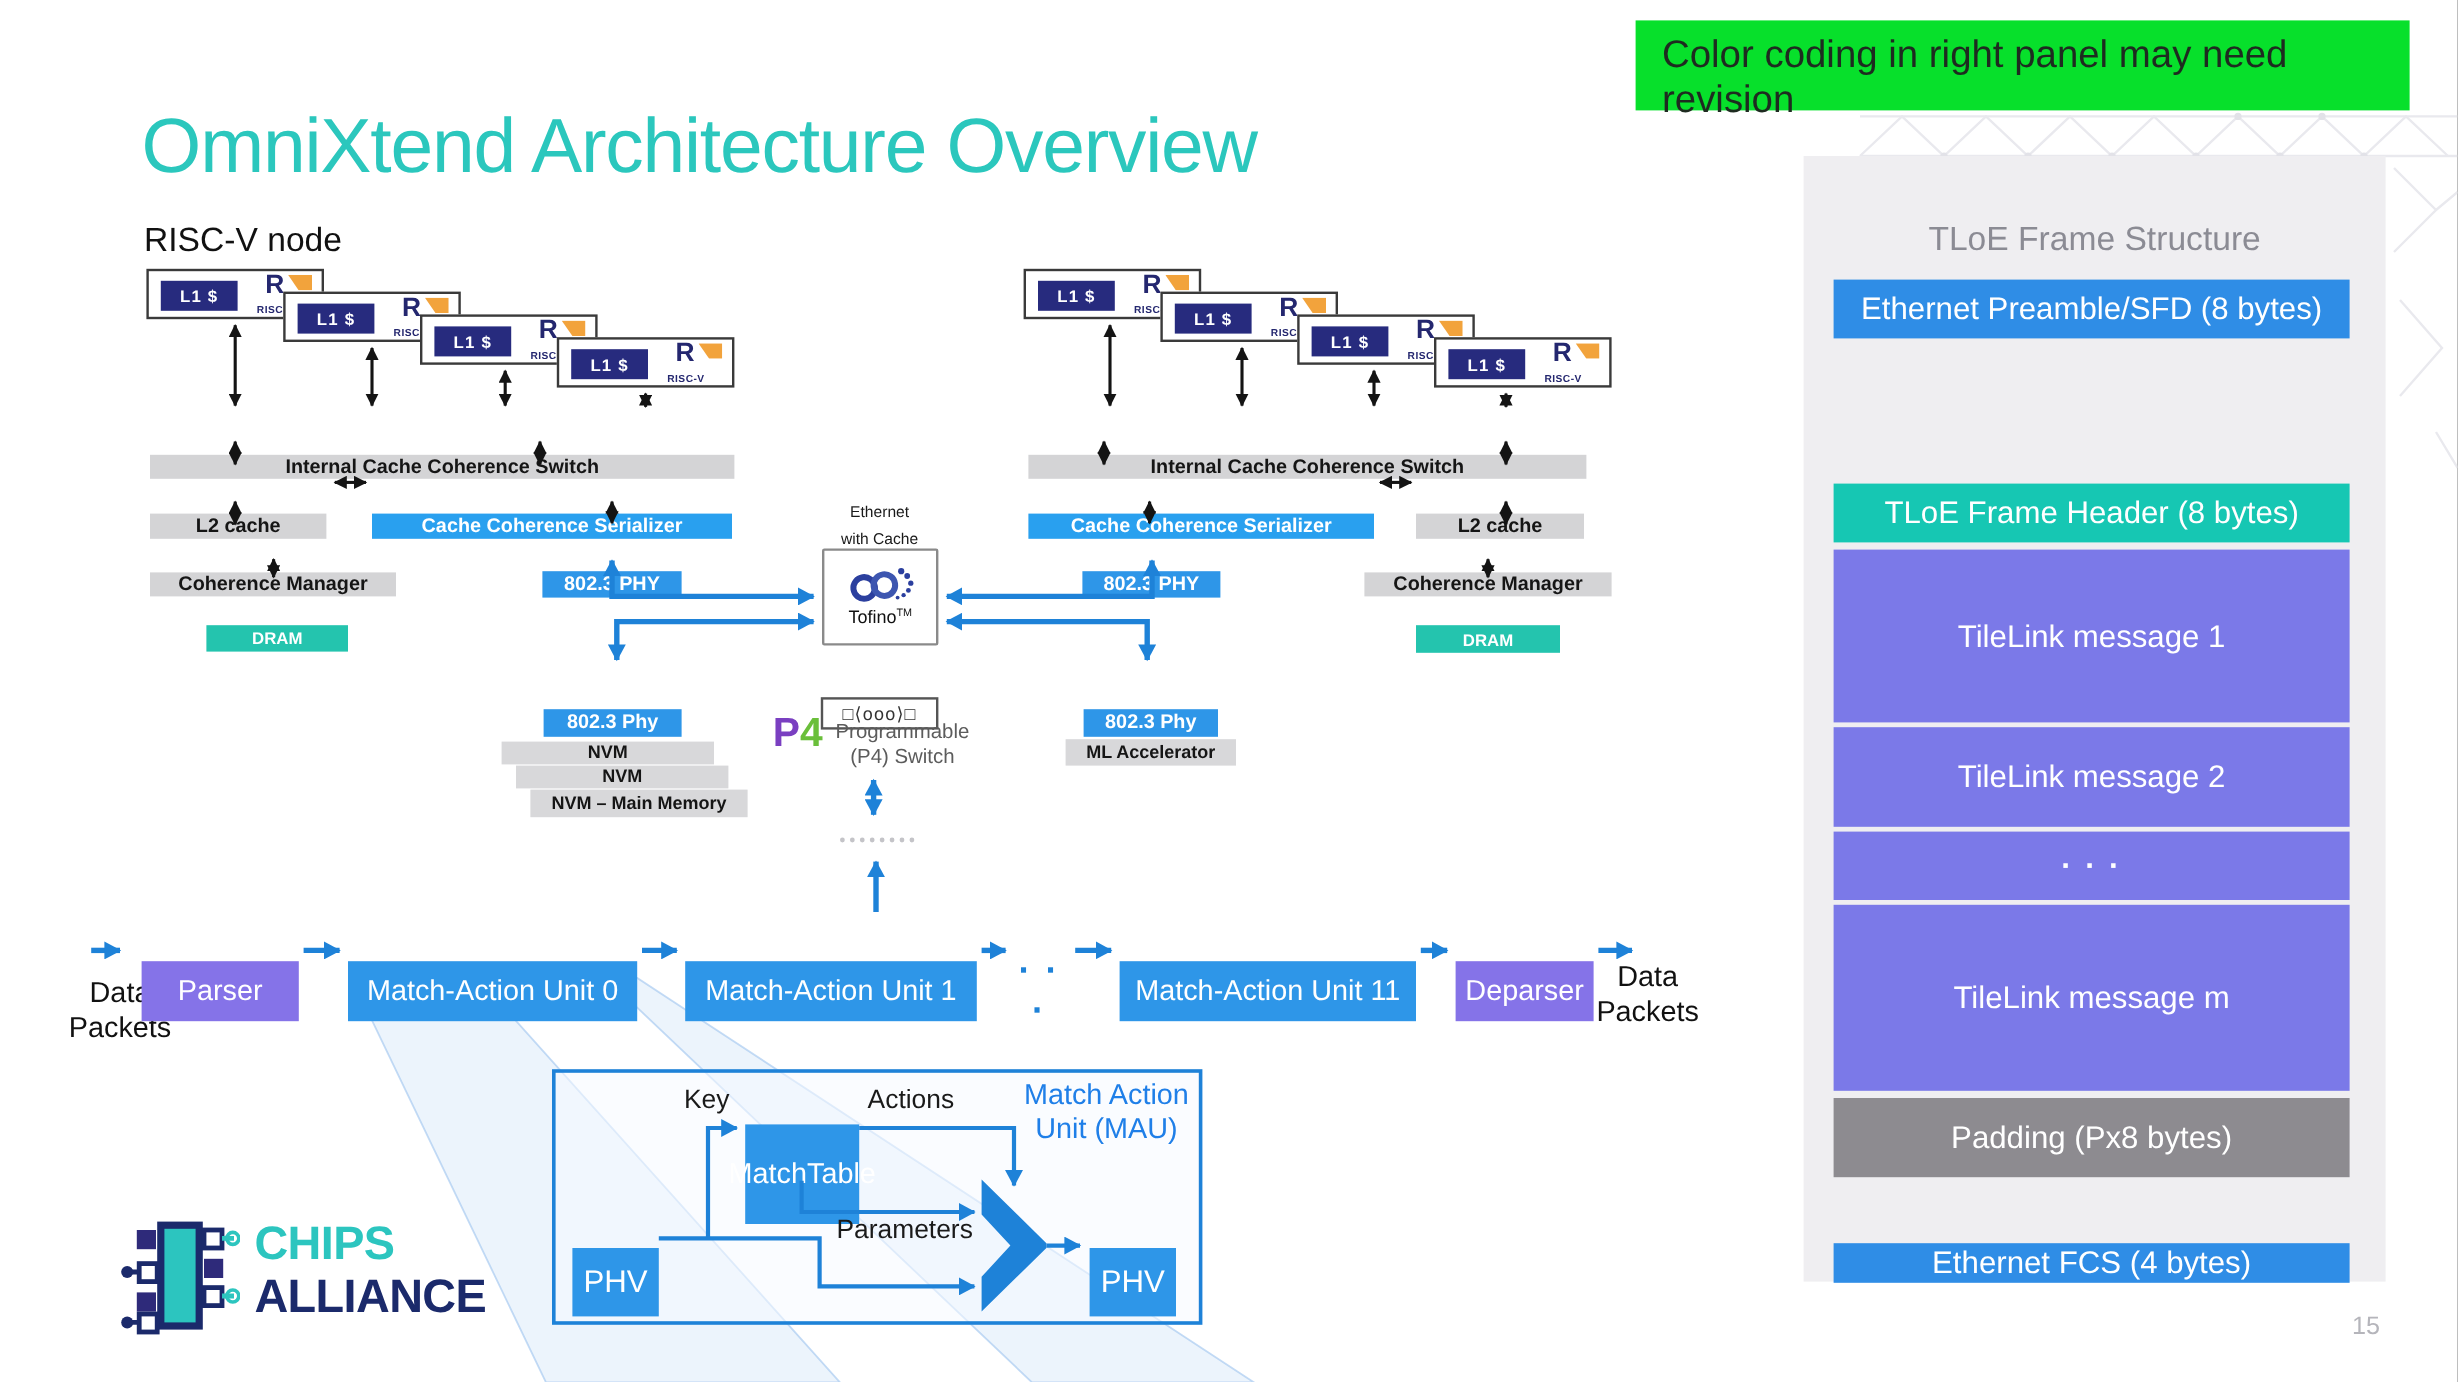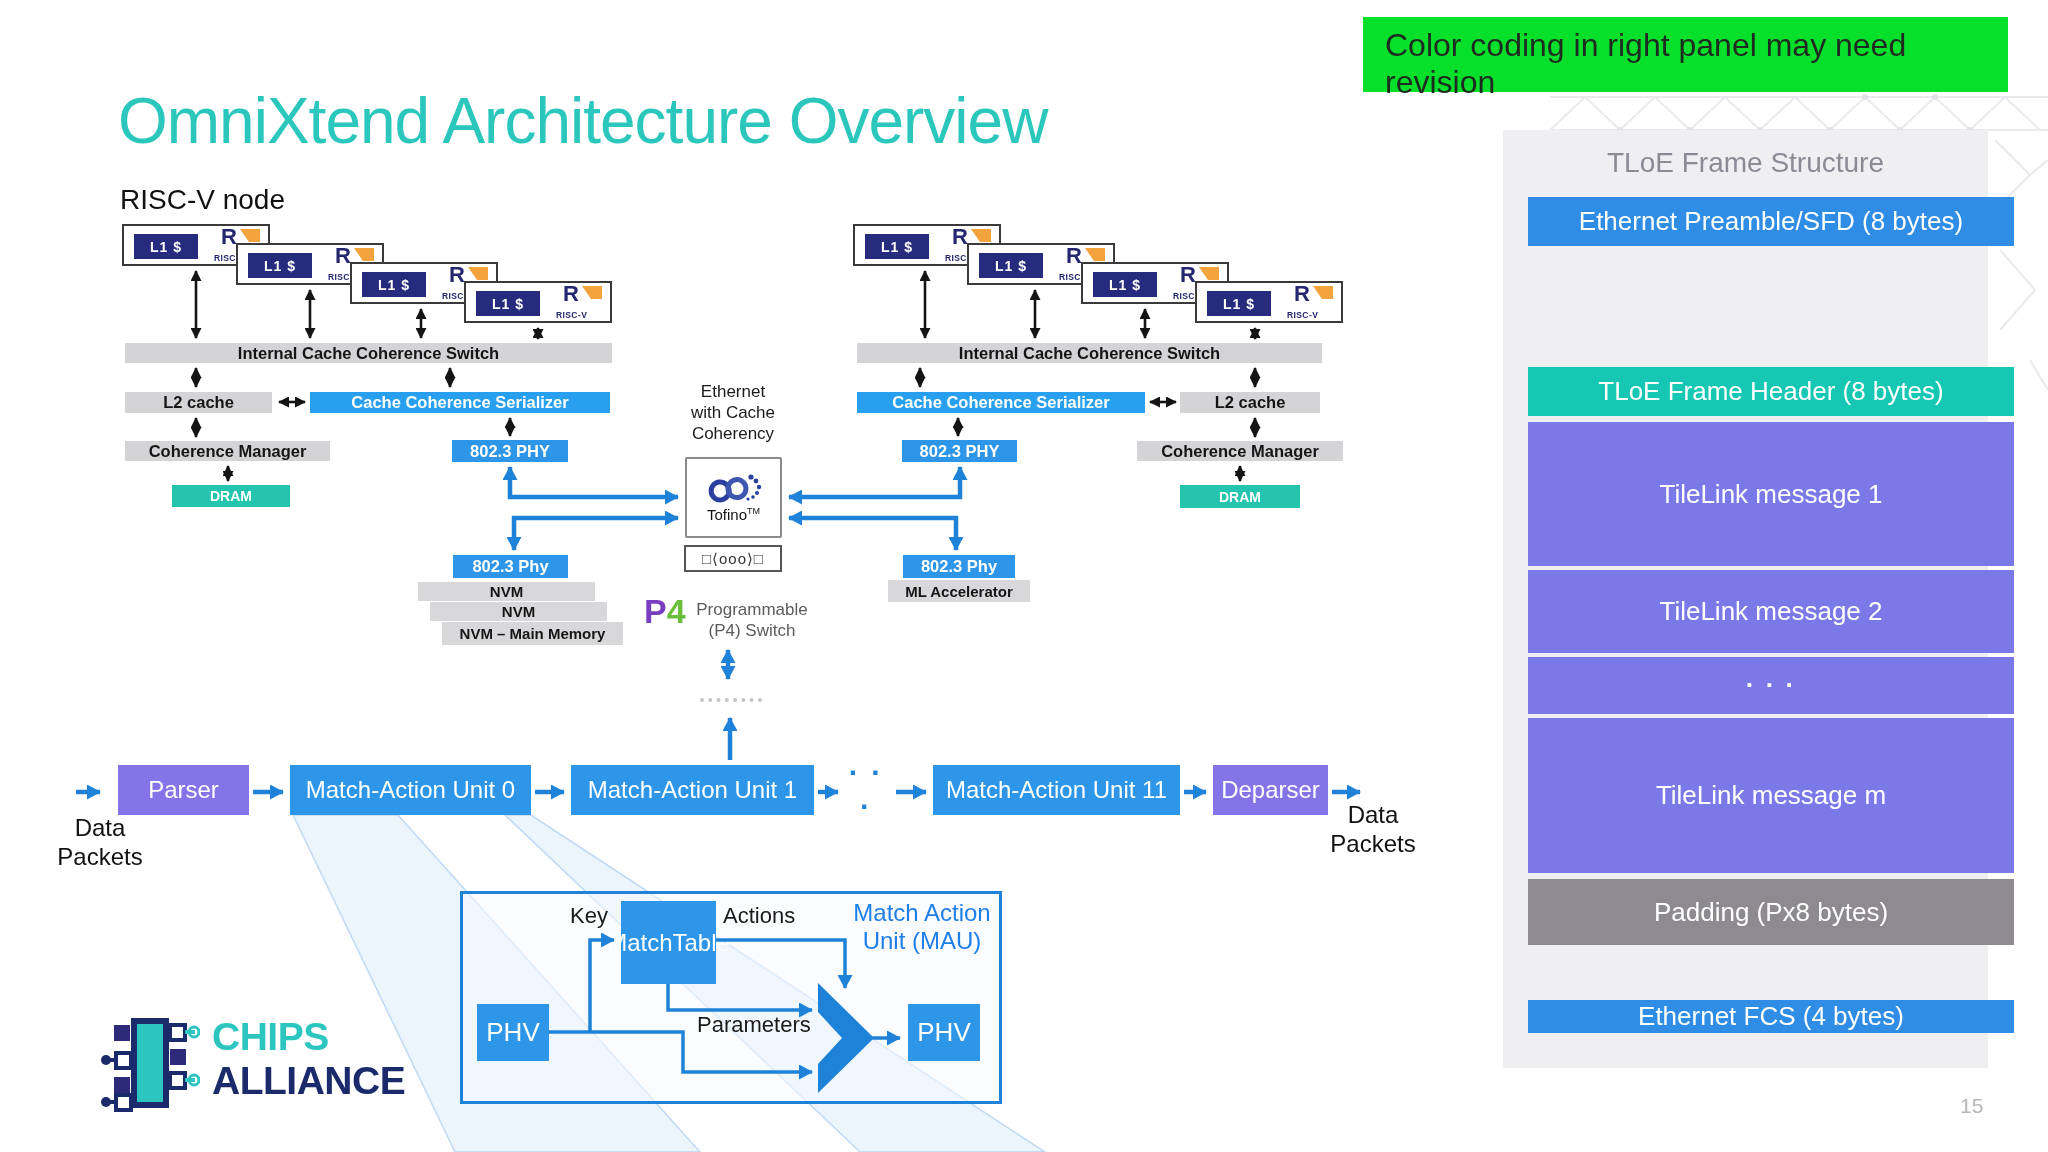--- a/index.html
+++ b/index.html
@@ -1,19 +1,19 @@
 <!DOCTYPE html>
 <html><head>
 <meta charset="utf-8">
 <style>
   html,body{margin:0;padding:0;background:#888;}
   body{font-family:"Liberation Sans", sans-serif;}
   .slide{position:relative;width:2048px;height:1152px;background:#ffffff;overflow:hidden;margin:0 auto;}
   .abs{position:absolute;box-sizing:border-box;}
-  .ctr{display:flex;align-items:center;justify-content:center;text-align:center;}
+  .ctr{display:flex;align-items:center;justify-content:center;text-align:center;margin-top:36px;}
   .z0{z-index:0}.z4{z-index:4}
 
   .banner{background:#07e02b;color:#1e2b20;font-size:32px;padding-top:10px;padding-left:22px;z-index:3;}
   .pagetitle{color:#2bc7bd;font-size:64px;font-weight:400;letter-spacing:-1px;white-space:nowrap;z-index:2;}
   .subtitle{color:#111;font-size:28px;font-weight:400;z-index:2;}
 
   .gbar{background:#d4d4d6;color:#151515;font-weight:700;font-size:16.5px;z-index:2;}
   .bbar{background:#2e96e8;color:#fff;font-weight:700;font-size:16.5px;z-index:2;}
   .ccsbar{background:#29a0ef;}
   .tealbar{background:#24c4ae;color:#fff;font-weight:700;font-size:14px;z-index:2;}
@@ -21,21 +21,21 @@
 
   .rvcard{width:148px;height:42px;background:#fff;border:2px solid #3a3a3a;z-index:2;}
   .l1box{position:absolute;left:10px;top:8px;width:64px;height:25px;background:#272b7e;color:#fff;
          font-size:14px;font-weight:700;letter-spacing:1px;display:flex;align-items:center;justify-content:center;}
   .rvlogo{position:absolute;right:5px;top:2px;width:50px;height:36px;}
   .rv-wedge{position:absolute;right:3px;top:1px;width:20px;height:13px;background:#f2a33c;
             clip-path:polygon(0 0,100% 0,100% 100%,45% 100%);}
   .rv-r{position:absolute;left:8px;top:-4px;font-weight:700;font-size:22px;color:#24276f;}
   .rv-word{position:absolute;left:1px;bottom:1px;font-size:8.5px;font-weight:700;color:#24276f;letter-spacing:.4px;}
 
-  .ethcap{color:#1a1a1a;font-size:17px;line-height:21px;font-weight:400;z-index:2;}
+  .ethcap{color:#1a1a1a;font-size:13px;line-height:21px;font-weight:400;z-index:2;justify-content:space-between;}
   .tofinobox{width:97px;height:81px;background:#fff;border:2px solid #8a8a8a;border-radius:2px;z-index:2;
              display:flex;flex-direction:column;align-items:center;justify-content:center;}
   .tofinoname{font-size:15px;color:#111;margin-top:1px;}
   .tofinoname sup{font-size:9px;}
   .connbox{width:98px;height:27px;background:#fff;border:2px solid #555;color:#333;font-size:15px;
            letter-spacing:1px;z-index:2;}
   .p4logo{font-size:34px;font-weight:800;z-index:2;}
   .p4p{color:#7a3fc1;}.p44{color:#6abf3a;}
   .p4cap{color:#5c5c5c;font-size:17px;line-height:21px;text-align:center;z-index:2;}
   .dotline{border-top:4px dotted #c4c4c8;z-index:2;}
@@ -47,21 +47,21 @@
   .dpk{color:#111;font-size:24px;line-height:29px;text-align:center;z-index:2;}
 
   .maubox{border:3px solid #1e82d8;background:rgba(246,250,255,0.55);z-index:1;}
   .maulabel{color:#1f7fe8;font-size:24px;line-height:28px;text-align:center;z-index:2;}
   .maublk{color:#1a1a1a;font-size:22px;z-index:2;}
   .phv{background:#2e96e8;color:#fff;font-size:26px;z-index:2;}
   .mtable{background:#2e96e8;color:#fff;font-size:24px;line-height:28px;z-index:2;}
 
   .panel{background:#efeef1;z-index:2;}
   .paneltitle{color:#8b8b94;font-size:28px;z-index:2;}
-  .frow{left:1528px;width:486px;color:#fff;font-size:26px;z-index:2;}
+  .frow{left:1528px;width:430px;color:#fff;font-size:26px;z-index:2;}
   .pagenum{color:#b5b5bb;font-size:21px;z-index:2;}
 
   .chipstxt{font-weight:700;font-size:39px;line-height:44px;letter-spacing:-0.5px;z-index:2;}
   .chips-c{color:#2cc5bf;}
   .chips-a{color:#1b2a6b;}
   svg.overlay{position:absolute;left:0;top:0;pointer-events:none;}
 </style>
 </head>
 <body>
 

